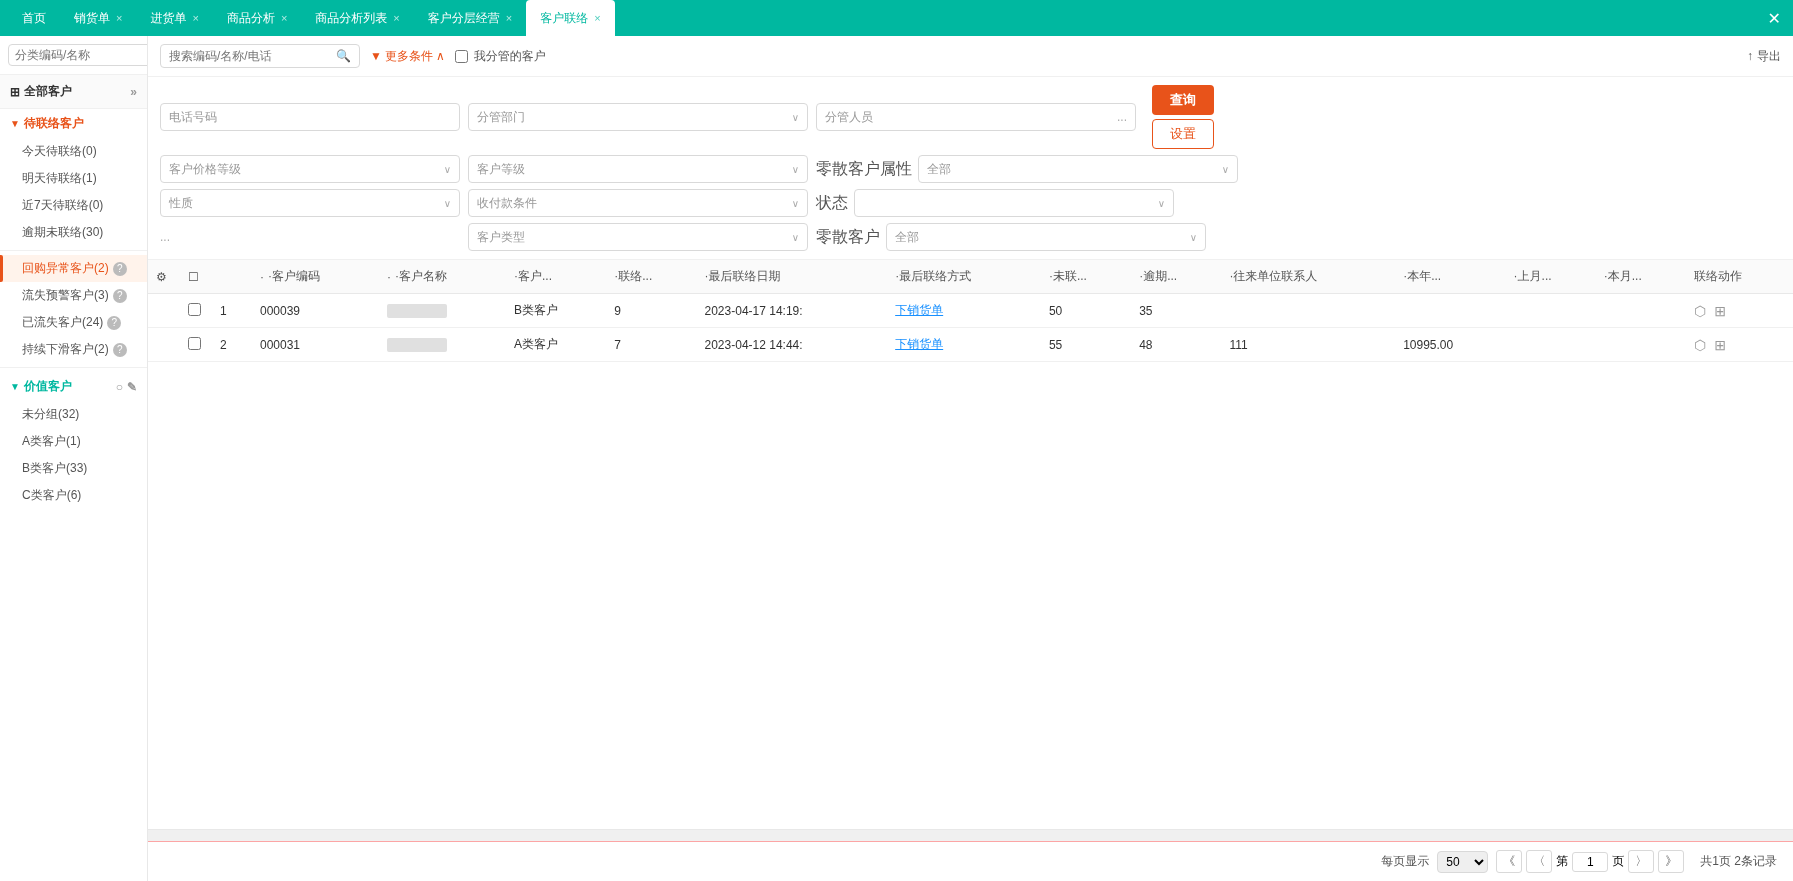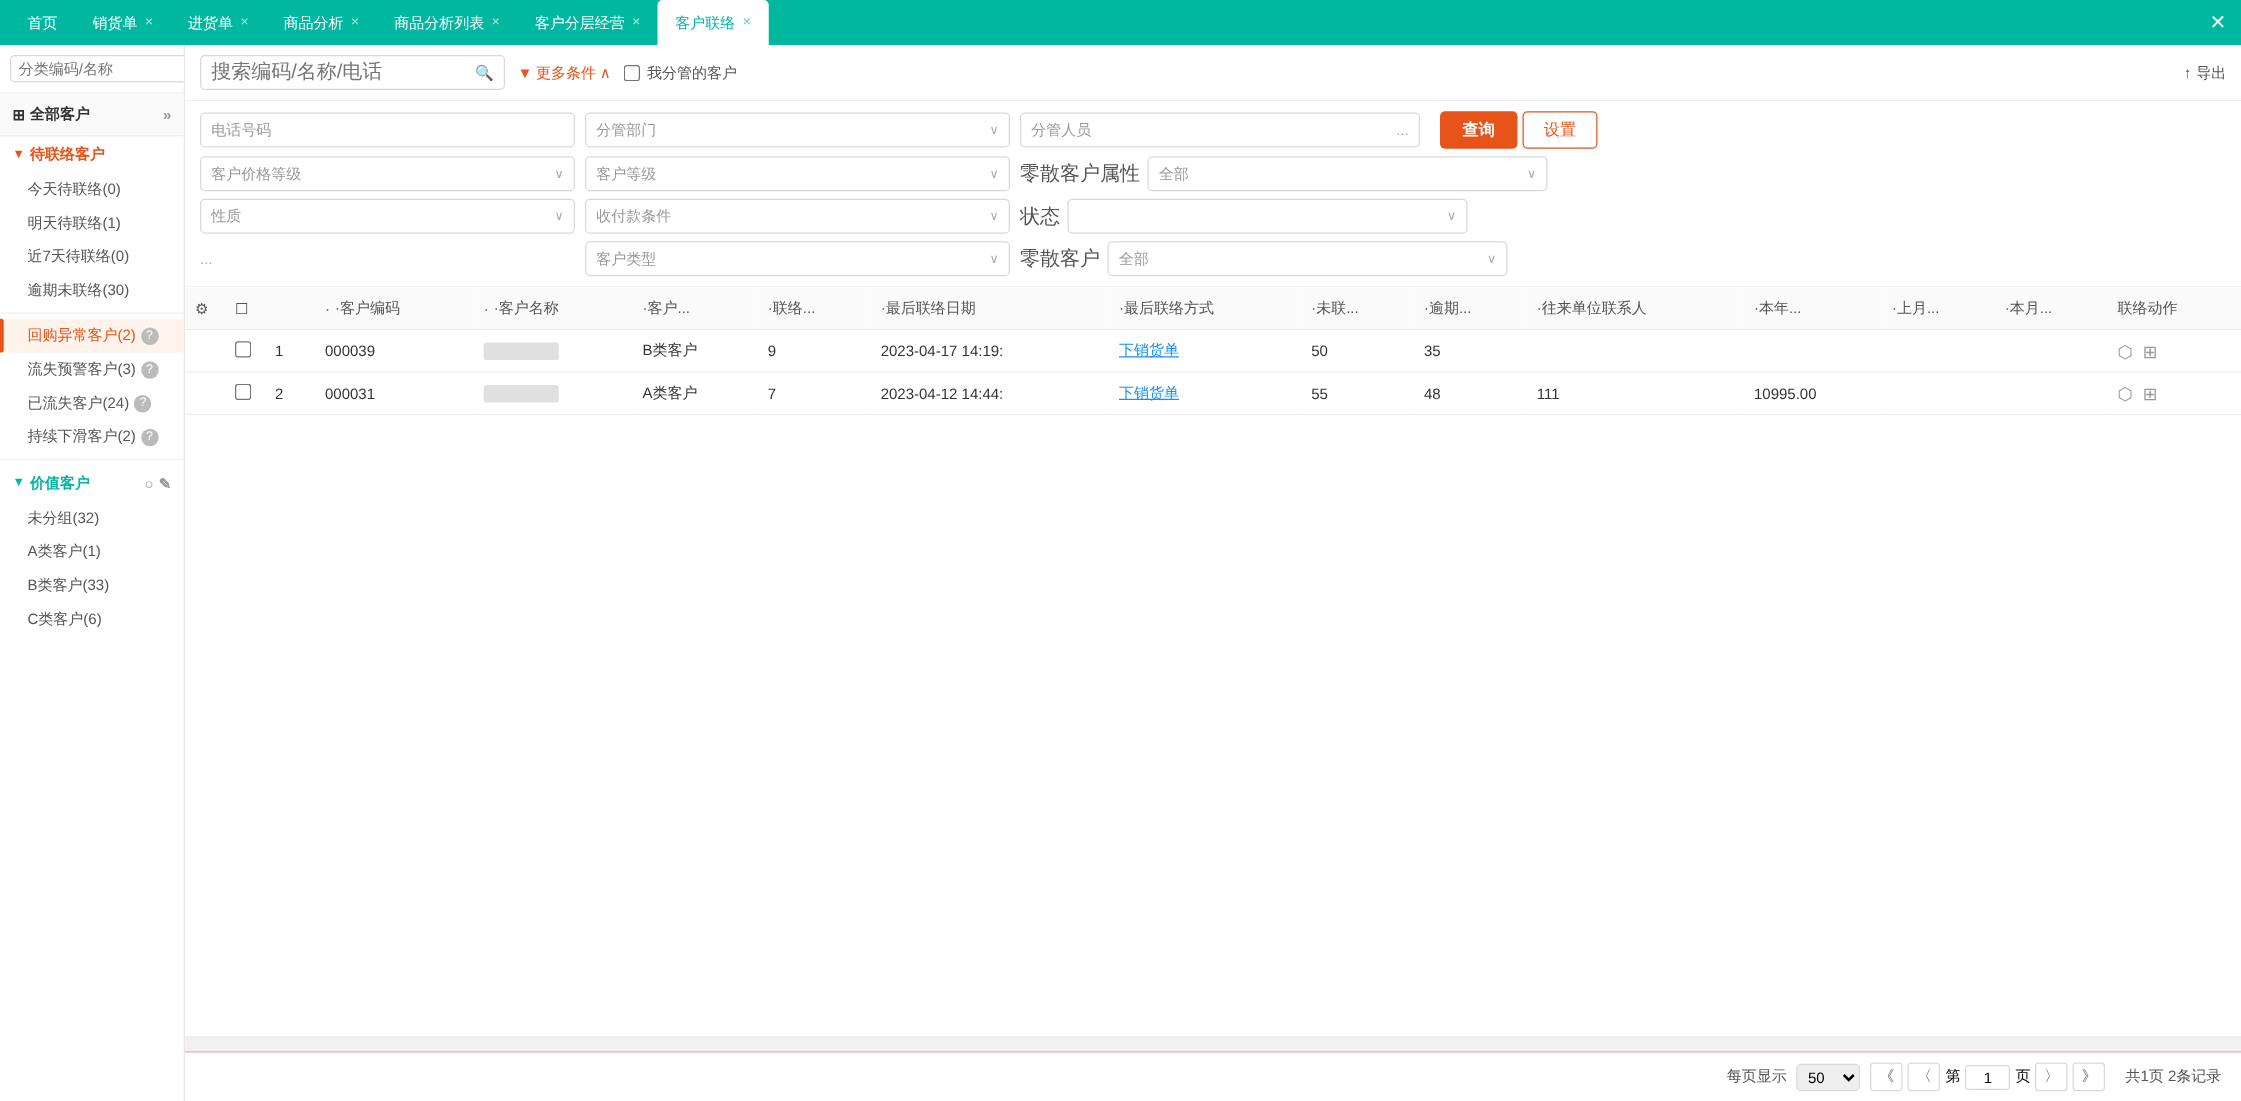--- a/index.html
+++ b/index.html
@@ -119,21 +119,21 @@
       background: #fff; border-bottom: 1px solid #f0f0f0;
       padding: 8px 12px;
       display: flex; align-items: center; gap: 10px;
     }
     .filter-search-box {
       display: flex; align-items: center;
       border: 1px solid #d9d9d9; border-radius: 4px;
       padding: 4px 8px; min-width: 200px;
     }
     .filter-search-box input {
-      border: none; outline: none; font-size: 16px; color: #999; flex: 1;
+      border: none; outline: none; font-size: 12px; color: #999; flex: 1;
     }
     .filter-search-box .search-icon { color: #999; margin-left: 4px; }
 
     .more-conditions {
       display: flex; align-items: center;
       color: #e8531a; cursor: pointer; gap: 3px;
     }
     .my-customer-check {
       display: flex; align-items: center; gap: 6px; color: #555; cursor: pointer;
     }
@@ -168,21 +168,21 @@
       background: #e8531a; color: #fff; border: none;
       border-radius: 4px; padding: 6px 18px; cursor: pointer;
       font-size: 13px; font-weight: bold;
     }
     .settings-btn {
       background: #fff; color: #e8531a; border: 1px solid #e8531a;
       border-radius: 4px; padding: 5px 16px; cursor: pointer;
       font-size: 13px;
     }
 
-    .right-btns { display: flex; flex-direction: row; gap: 4px; margin-left: 8px; }
+    .right-btns { display: flex; flex-direction: column; gap: 4px; margin-left: 8px; }
 
     
     .inline-label { color: #555; font-size: 16px; white-space: nowrap; }
 
     
     .table-container { flex: 1; overflow: auto; background: #fff; }
     table { width: 100%; border-collapse: collapse; }
     table thead tr th {
       background: #fafafa; border-bottom: 1px solid #e8e8e8;
       padding: 8px 8px; text-align: left; font-weight: normal;

